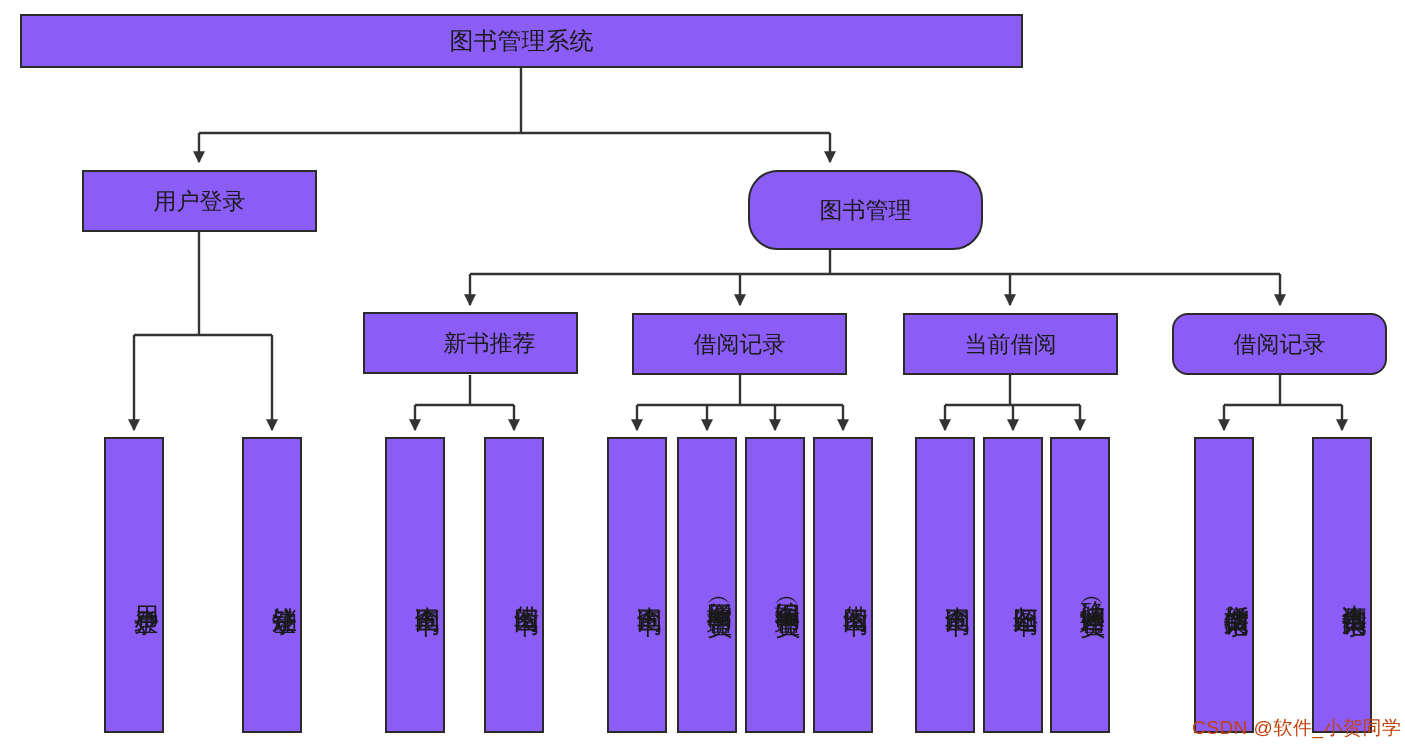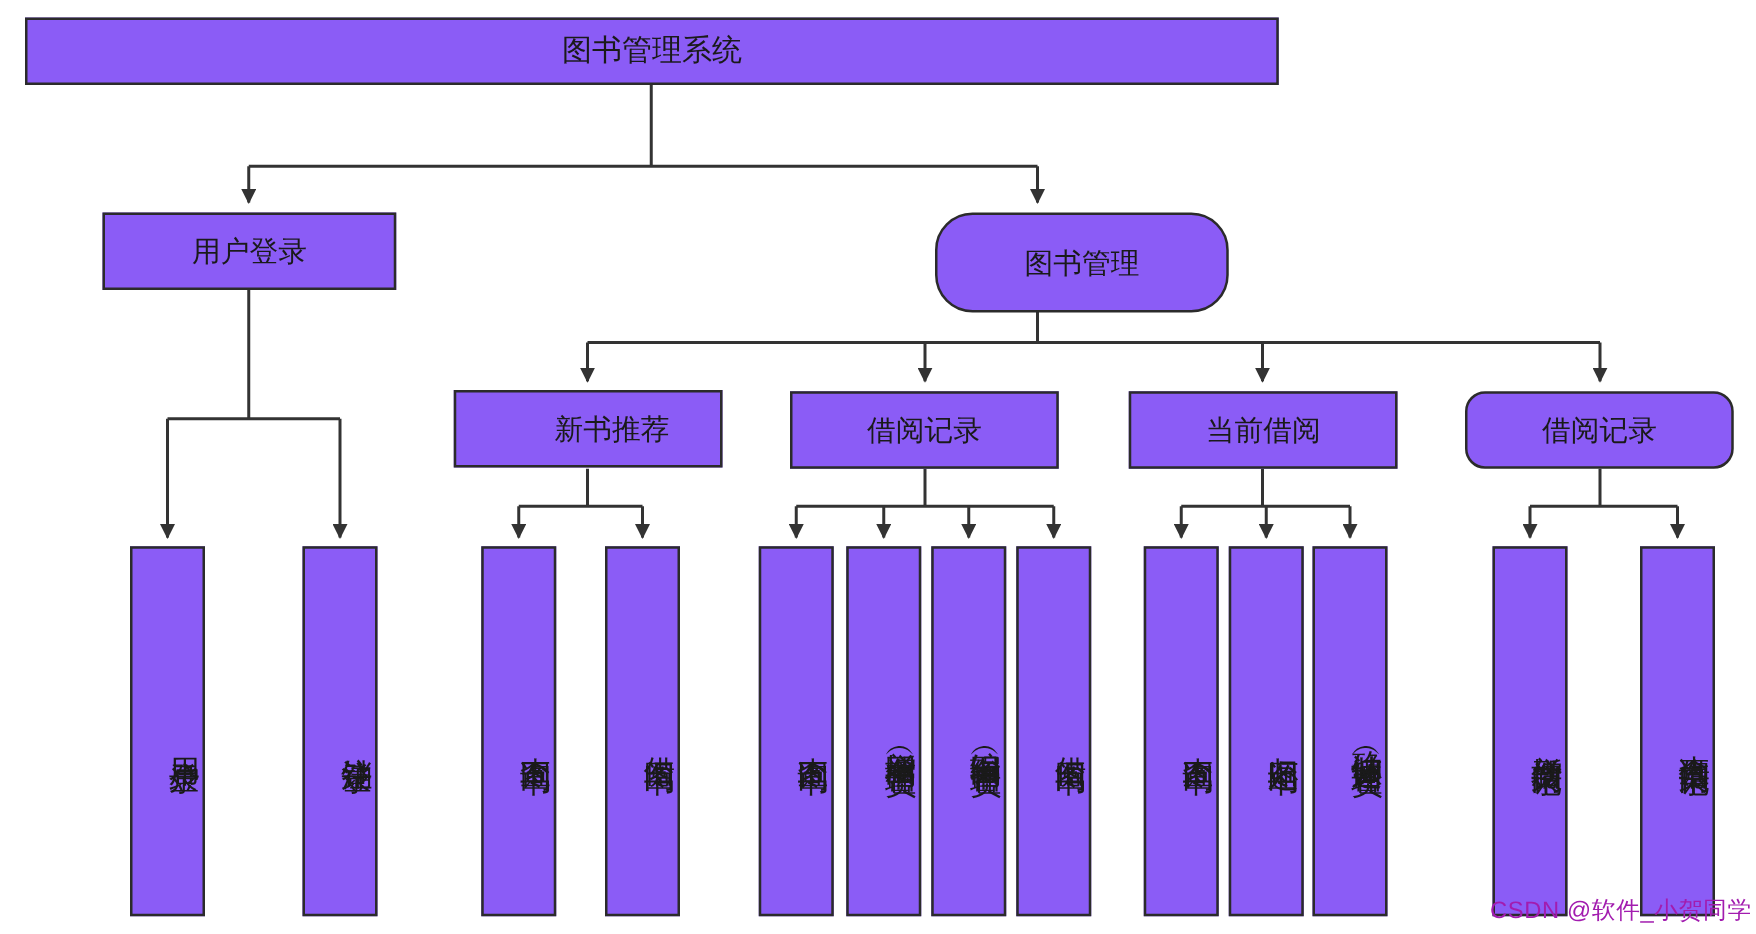--- a/index.html
+++ b/index.html
@@ -53,21 +53,21 @@
     padding-top: 10px;
     align-items: flex-start;
     justify-content: center;
     white-space: nowrap;
   }
   .node .label {
     display: block;
   }
   .watermark {
     position: absolute;
-    color: #a21caf;
+    color: #c2410c;
     font-size: 19px;
     letter-spacing: 0.5px;
     white-space: nowrap;
     user-select: none;
   }
 </style>
 </head>
 <body>
 
 <div id="diagram-root">

